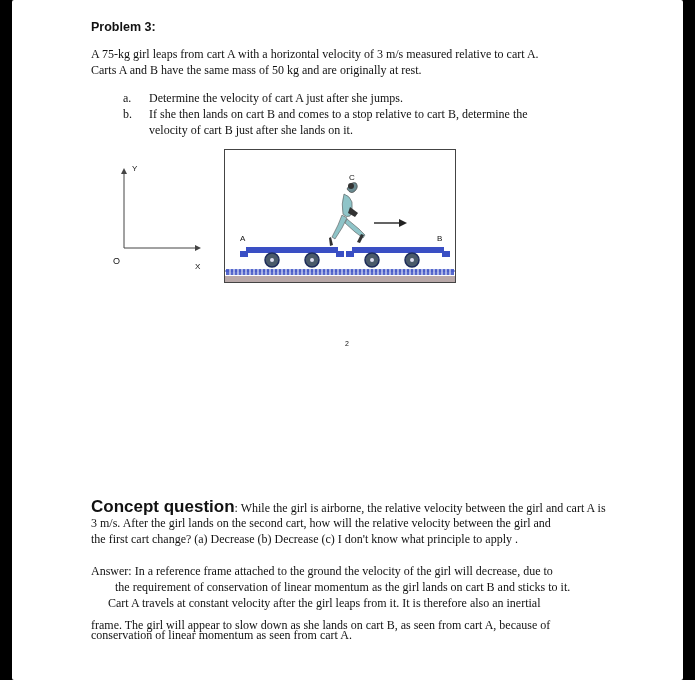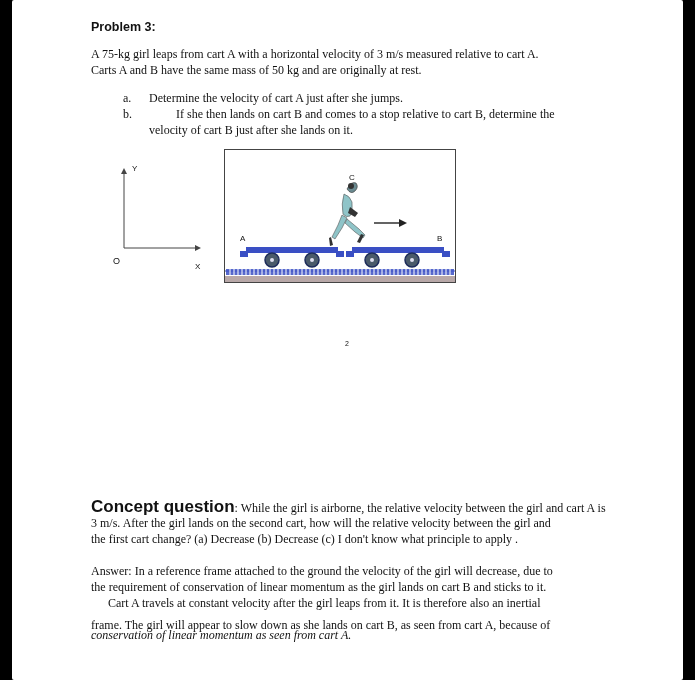--- a/index.html
+++ b/index.html
@@ -18,21 +18,21 @@
 <body>
 
 <div id="page1" class="page">
   <div class="title">Problem 3:</div>
   <div class="para" style="top:46px;">A 75-kg girl leaps from cart A with a horizontal velocity of 3 m/s measured relative to cart A.</div>
   <div class="para" style="top:62px;">Carts A and B have the same mass of 50 kg and are originally at rest.</div>
 
   <div class="item" style="left:111px;top:90px;">a.</div>
   <div class="item" style="left:137px;top:90px;">Determine the velocity of cart A just after she jumps.</div>
   <div class="item" style="left:111px;top:106px;">b.</div>
-  <div class="item" style="left:137px;top:106px;margin-left:27px;">If she then lands on cart B and comes to a stop relative to cart B, determine the</div>
+  <div class="item" style="left:137px;top:106px;">If she then lands on cart B and comes to a stop relative to cart B, determine the</div>
   <div class="item" style="left:137px;top:122px;">velocity of cart B just after she lands on it.</div>
 
   <svg style="position:absolute;left:95px;top:160px;" width="110" height="115">
     <line x1="17" y1="12" x2="17" y2="88" stroke="#444" stroke-width="1"></line>
     <polygon points="17,8 14,14 20,14" fill="#444"></polygon>
     <line x1="17" y1="88" x2="88" y2="88" stroke="#444" stroke-width="1"></line>
     <polygon points="94,88 88,85 88,91" fill="#444"></polygon>
   </svg>
   <div class="lbl" style="left:120px;top:164px;">Y</div>
   <div class="lbl" style="left:183px;top:262px;">X</div>
@@ -92,17 +92,17 @@
 
   <div class="pagenum" style="left:333px;top:340px;">2</div>
 </div>
 
 <div id="page2" class="page">
   <div class="para" style="top:108px;"><b style="font-family:'Liberation Sans',sans-serif;font-size:17px;">Concept question</b><span>: While the girl is airborne, the relative velocity between the girl and cart A is</span></div>
   <div class="para" style="top:124px;">3 m/s. After the girl lands on the second cart, how will the relative velocity between the girl and</div>
   <div class="para" style="top:140px;">the first cart change? (a) Decrease (b) Decrease (c) I don't know what principle to apply .</div>
 
   <div class="para" style="top:172px;">Answer:  In a reference frame attached to the ground the velocity of the girl will decrease, due to</div>
-  <div class="para" style="top:188px;">the requirement of conservation of linear momentum as the girl lands on cart B and sticks to it.</div>
+  <div class="para" style="top:188px;margin-left:24px;">the requirement of conservation of linear momentum as the girl lands on cart B and sticks to it.</div>
   <div class="para" style="top:204px;margin-left:17px;">Cart A travels at constant velocity after the girl leaps from it.  It is therefore also an inertial</div>
   <div class="para" style="top:226px;">frame.  The girl will appear to slow down as she lands on cart B, as seen from cart A, because of</div>
-  <div class="para" style="top:236px;font-style:italic;">conservation of linear momentum as seen from cart A.</div>
+  <div class="para" style="top:236px;">conservation of linear momentum as seen from cart A.</div>
 </div>
 
 </body></html>

